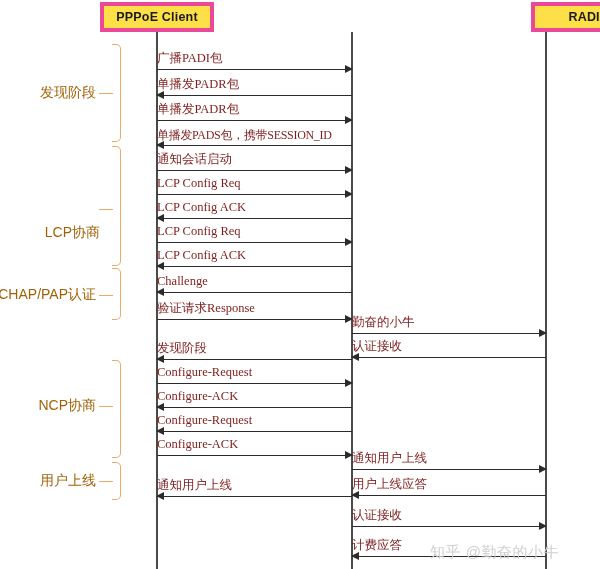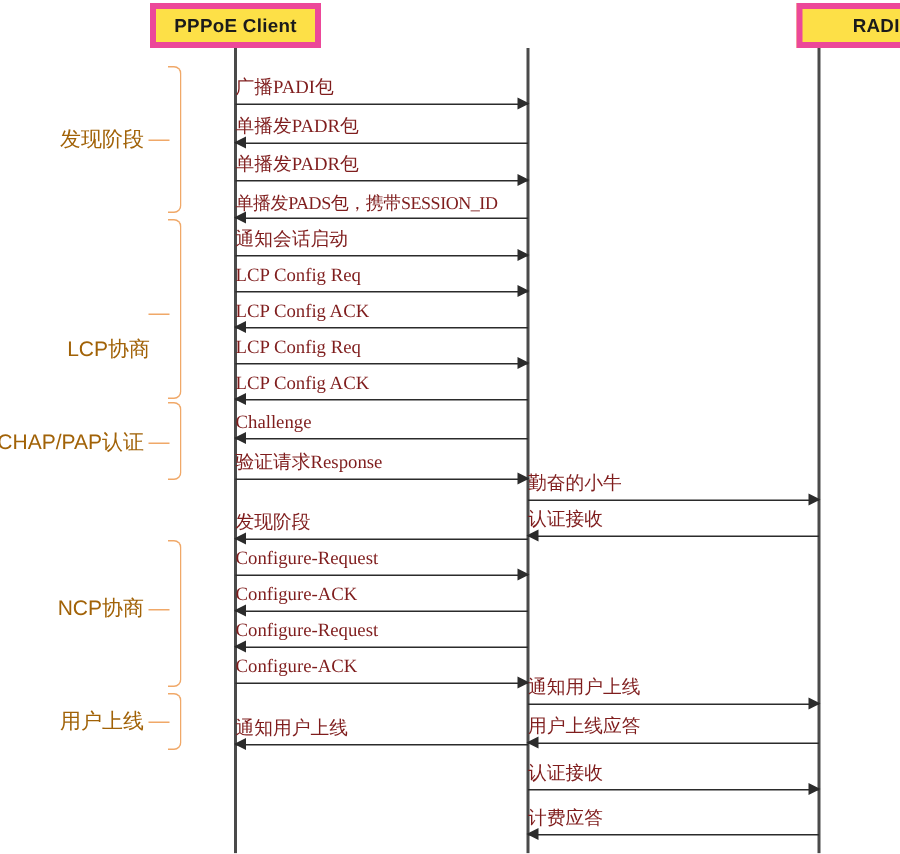--- a/index.html
+++ b/index.html
@@ -257,13 +257,14 @@
     <div class="msg to-right" style="left: 352px; width: 194px; top: 526px;">
       <div class="line"></div>
       <div class="head"></div>
       <div class="label">认证接收</div>
     </div>
     <div class="msg to-left" style="left: 352px; width: 194px; top: 556px;">
       <div class="line"></div>
       <div class="head"></div>
       <div class="label">计费应答</div>
     </div>
+    <div class="watermark" style="left: 430px; top: 543px;">知乎 @勤奋的小牛</div>
   </div>
 
 </body></html>

